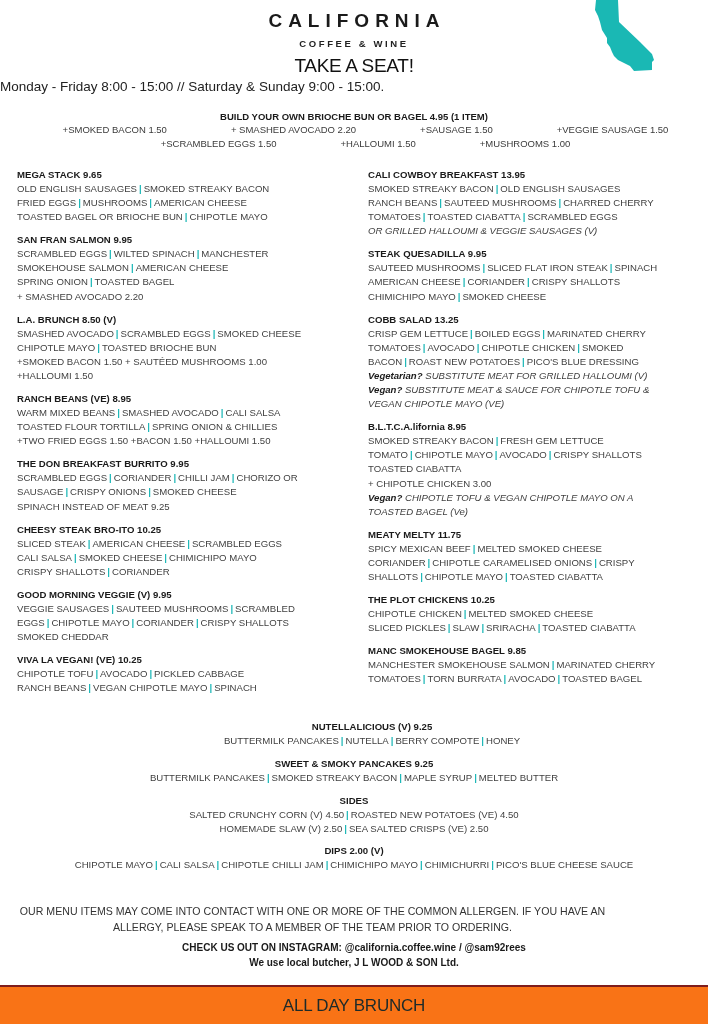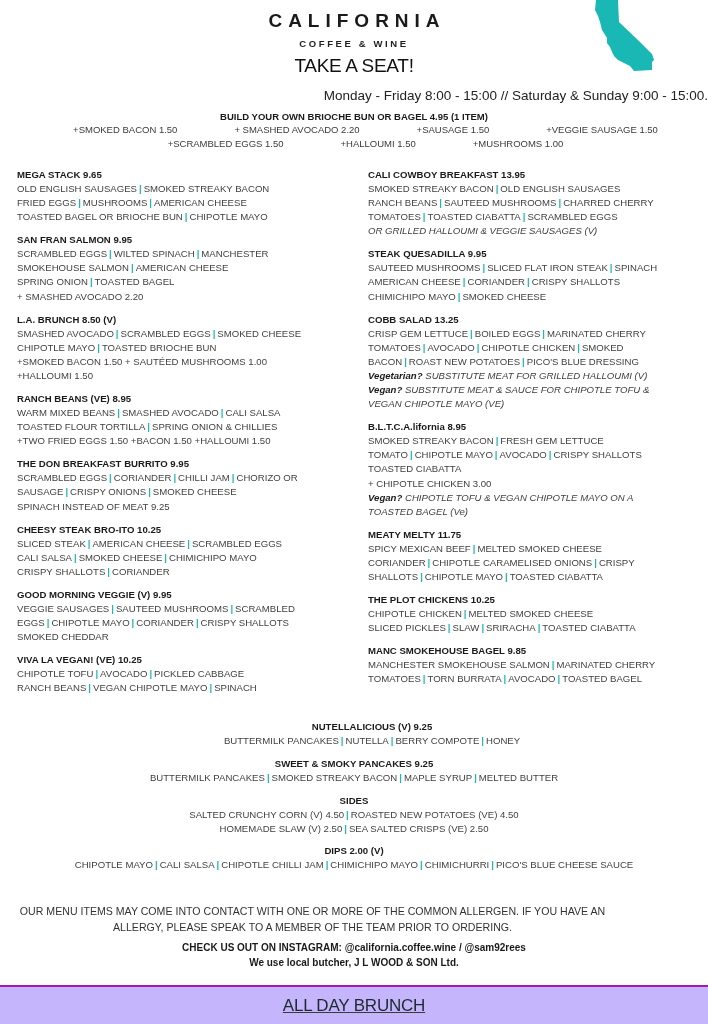--- a/index.html
+++ b/index.html
@@ -3,26 +3,26 @@
 <meta charset="utf-8">
 <style>
   * { box-sizing: border-box; margin: 0; padding: 0; }
   html, body { width: 708px; height: 1024px; background: #ffffff; overflow: hidden; }
   body { position: relative; font-family: "Liberation Sans", sans-serif; color: #3a3a3a; }
 
   .header { position: absolute; left: 0; top: 0; width: 645px; height: 100px; }
   .brand { position: absolute; left: 0; width: 708px; text-align: center; top: 10px; font-weight: 700; font-size: 19px; letter-spacing: 6px; color: #1a1a1a; padding-left: 6px; }
   .subbrand { position: absolute; left: 0; width: 708px; text-align: center; top: 38px; font-weight: 700; font-size: 9.5px; letter-spacing: 2.6px; color: #222; }
   .seat { position: absolute; left: 0; width: 708px; text-align: center; top: 55px; font-size: 19px; color: #111; letter-spacing: -0.3px; }
-  .hours { position: absolute; left: 0; width: 708px; text-align: right; top: 88px; font-size: 13.5px; color: #222; }
+  .hours { position: absolute; left: 0; width: 708px; text-align: left; top: 79px; font-size: 13.5px; color: #222; }
   .ca-map { position: absolute; left: 592px; top: 0; width: 72px; height: 74px; }
 
   .build { position: absolute; left: 0; top: 110px; width: 708px; text-align: center; font-size: 9.5px; }
   .build .title { font-weight: 700; color: #1a1a1a; line-height: 13px; }
-  .build .row { display: flex; justify-content: center; gap: 5px; line-height: 14px; color: #3a3a3a; margin-left: 23px; }
+  .build .row { display: flex; justify-content: center; gap: 12px; line-height: 14px; color: #3a3a3a; margin-left: 23px; }
   .build .row span { display: inline-block; }
   .build .row1 span { margin: 0 26px; }
   .build .row2 span { margin: 0 26px; }
 
   .col { position: absolute; top: 168px; font-size: 9.6px; }
   .col.left { left: 17px; width: 340px; }
   .col.right { left: 368px; width: 336px; }
   .item { margin-bottom: 9px; }
   .item .name { font-weight: 700; color: #1a1a1a; line-height: 14px; }
   .item .line { line-height: 14.1px; color: #3f3f3f; white-space: nowrap; }
@@ -31,21 +31,21 @@
   .pipe { color: #1fb8b8; font-weight: 700; padding: 0 2px; }
 
   .center { position: absolute; left: 0; width: 708px; text-align: center; font-size: 9.6px; }
   .center .name { font-weight: 700; color: #1a1a1a; line-height: 14px; }
   .center .line { line-height: 14.3px; color: #3f3f3f; }
 
   .notice { position: absolute; left: 0; width: 625px; top: 904px; text-align: center; font-size: 10.6px; color: #333; line-height: 15.5px; }
   .insta { position: absolute; left: 0; width: 708px; top: 940px; text-align: center; font-size: 10px; color: #1a1a1a; font-weight: 700; line-height: 15px; }
   .insta .handles { font-weight: 700; }
 
-  .footer-band { position: absolute; left: 0; top: 985px; width: 708px; height: 39px; background: #c4b5fd; border-top: 2px solid #a21caf; text-decoration: underline; }
+  .footer-band { position: absolute; left: 0; top: 985px; width: 708px; height: 39px; background: #f97316; border-top: 2px solid #7f1d1d; }
   .footer-band span { display: block; text-align: center; line-height: 38px; font-size: 17px; color: #1c2a2a; letter-spacing: -0.2px; }
 </style>
 </head>
 <body>
 
 <div class="header">
   <div class="brand">CALIFORNIA</div>
   <div class="subbrand">COFFEE &amp; WINE</div>
   <div class="seat">TAKE A SEAT!</div>
   <div class="hours">Monday - Friday 8:00 - 15:00 // Saturday &amp; Sunday 9:00 - 15:00.</div>

